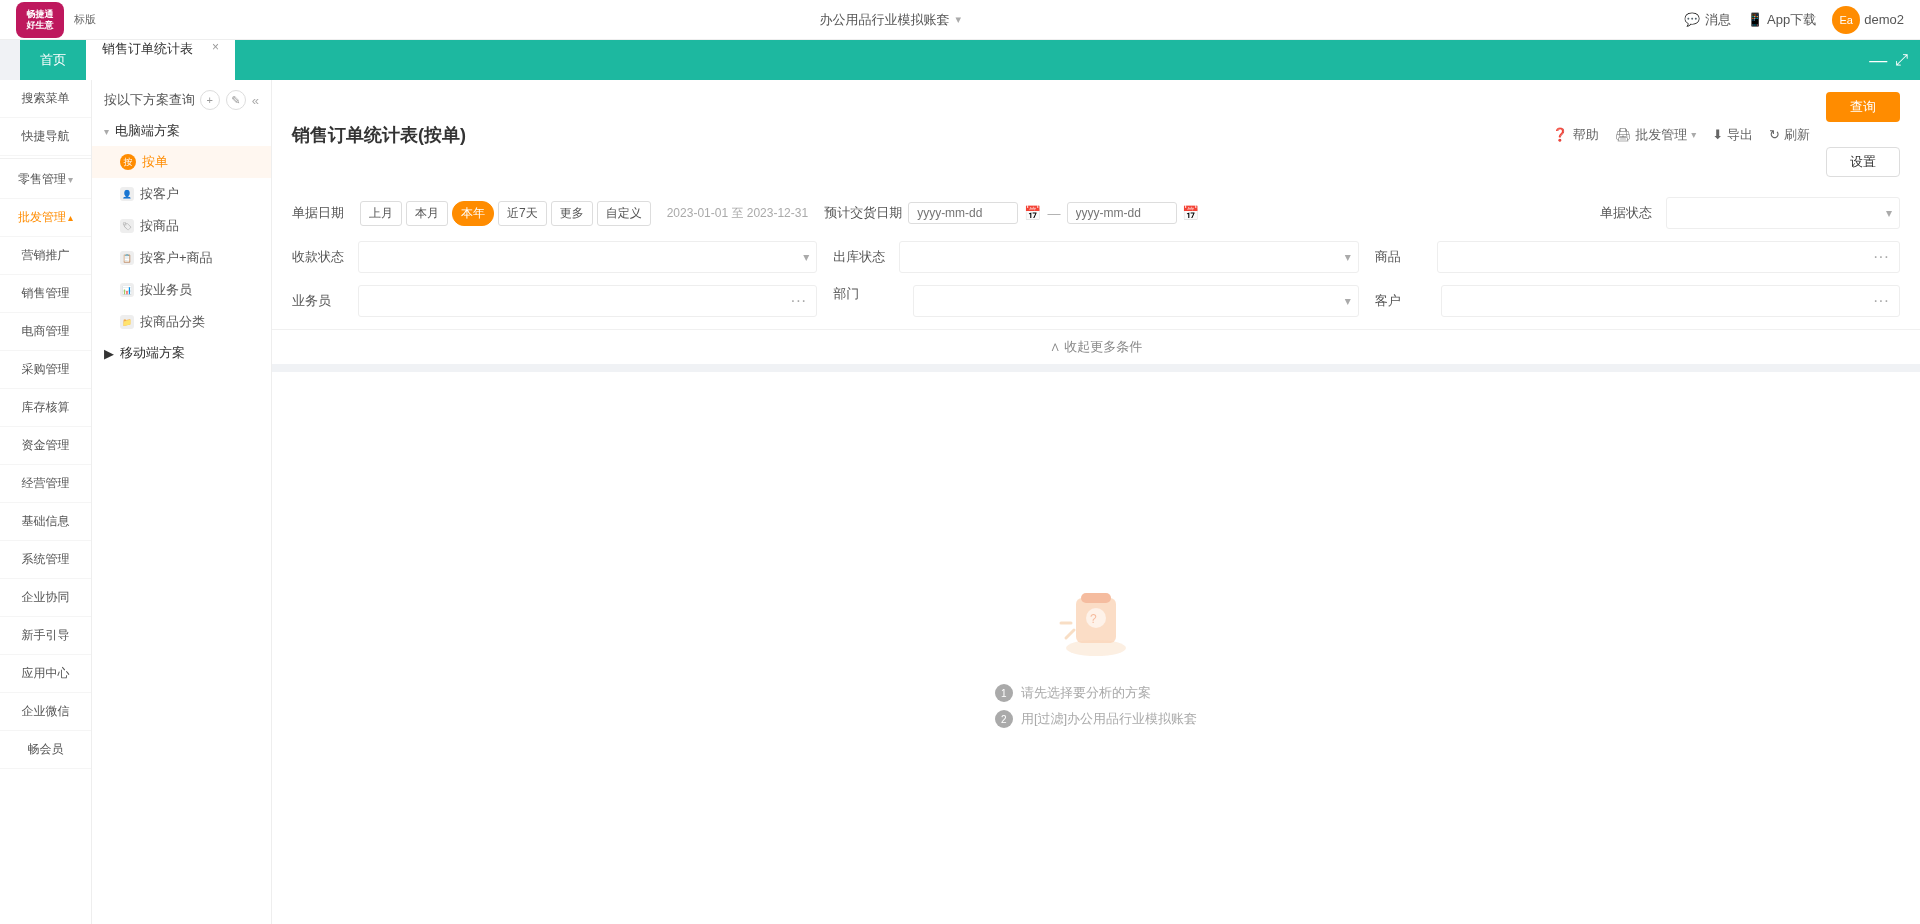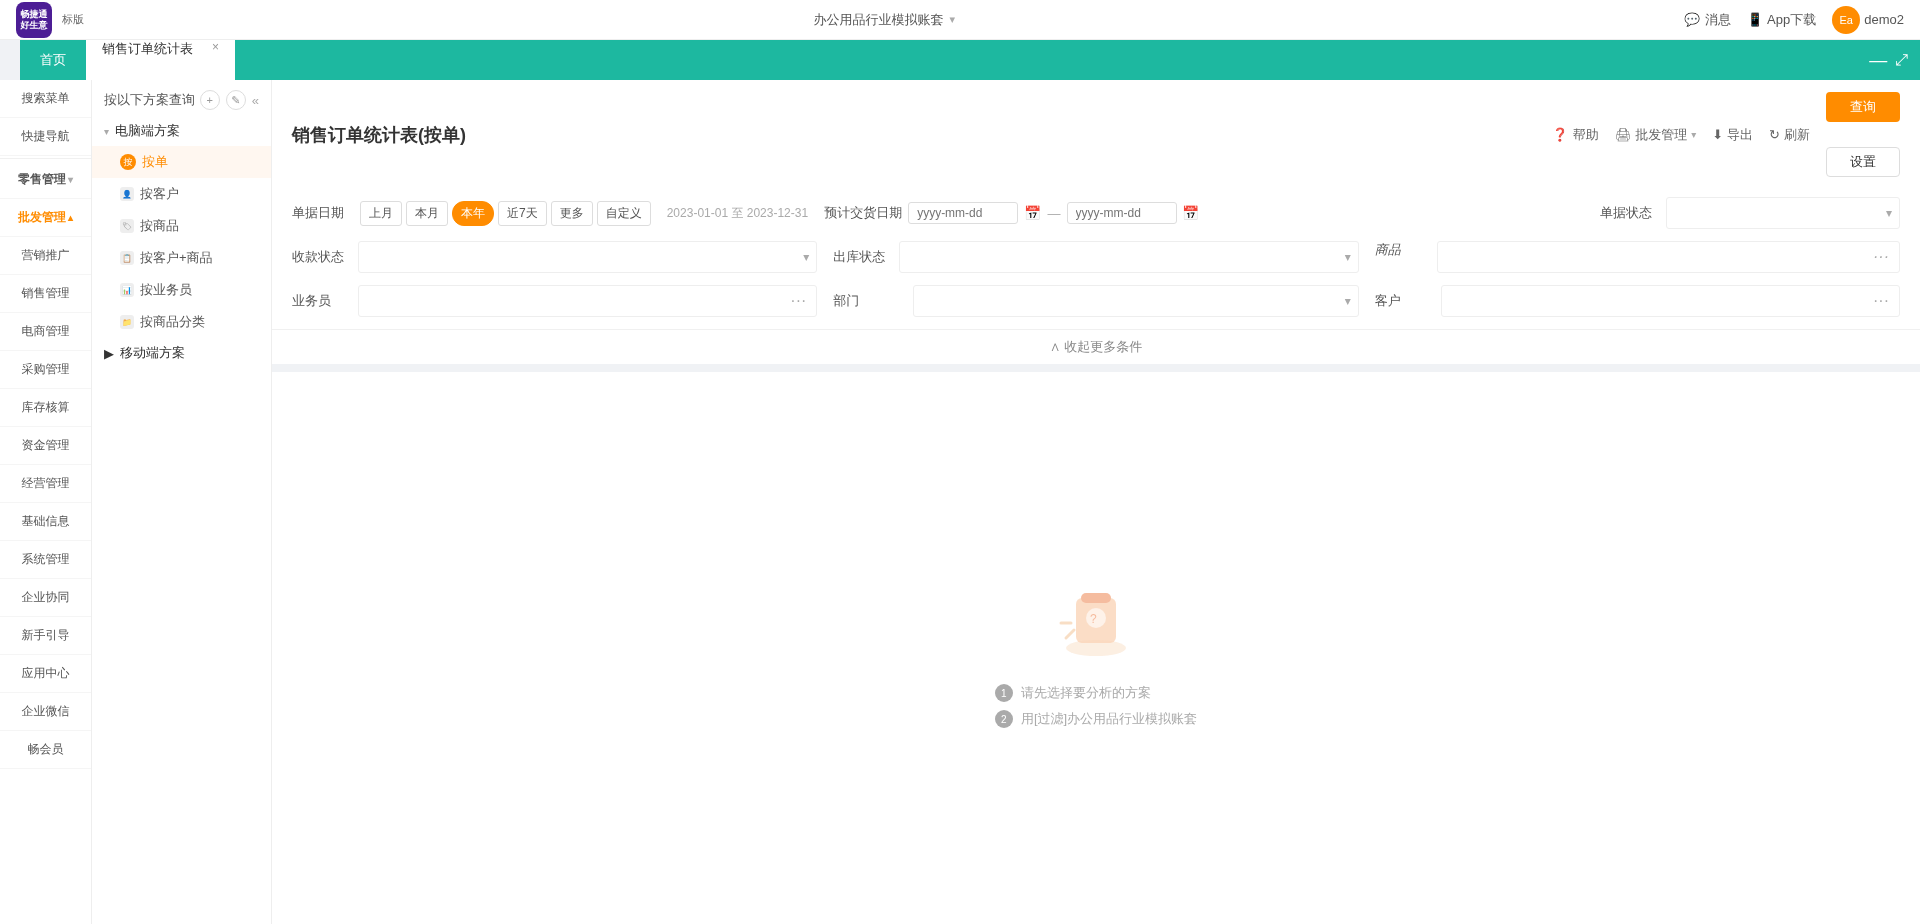--- a/index.html
+++ b/index.html
@@ -1,42 +1,42 @@
 <!DOCTYPE html>
 <html><head>
   <meta charset="utf-8">
   <style>
     * { box-sizing: border-box; margin: 0; padding: 0; }
     body { font-family: "Microsoft YaHei", "PingFang SC", sans-serif; font-size: 13px; background: #f0f2f5; color: #333; display: flex; flex-direction: column; height: 924px; overflow: hidden; }
 
     
     .top-bar { height: 40px; background: #fff; display: flex; align-items: center; justify-content: space-between; padding: 0 16px; border-bottom: 1px solid #eee; flex-shrink: 0; }
     .top-bar-left { display: flex; align-items: center; gap: 10px; }
-    .logo { width: 36px; height: 36px; background: #4c1d95; border-radius: 8px; display: flex; align-items: center; justify-content: center; color: #fff; font-size: 10px; font-weight: bold; text-align: center; line-height: 1.2; flex-shrink: 0; }
+    .logo { width: 48px; height: 36px; background: #be185d; border-radius: 8px; display: flex; align-items: center; justify-content: center; color: #fff; font-size: 10px; font-weight: bold; text-align: center; line-height: 1.2; flex-shrink: 0; }
     .app-name { font-size: 11px; color: #666; }
     .top-bar-center { display: flex; align-items: center; gap: 6px; font-size: 13px; color: #555; }
     .top-bar-right { display: flex; align-items: center; gap: 16px; font-size: 13px; color: #555; }
     .top-bar-right .icon-btn { display: flex; align-items: center; gap: 4px; cursor: pointer; }
     .avatar { width: 28px; height: 28px; border-radius: 50%; background: #ff8c00; display: flex; align-items: center; justify-content: center; color: #fff; font-size: 11px; }
 
     
     .tab-bar { height: 40px; background: #1db8a0; display: flex; align-items: center; padding: 0 0; flex-shrink: 0; margin-left: 20px; }
     .tab-home { padding: 0 20px; height: 100%; display: flex; align-items: center; color: #fff; font-size: 13px; cursor: pointer; }
     .tab-active { background: #fff; color: #333; padding: 0 16px; height: 100%; display: flex; align-items: flex-start; gap: 19px; font-size: 13px; cursor: pointer; }
     .tab-close { color: #999; font-size: 12px; cursor: pointer; }
     .tab-bar-actions { margin-left: auto; display: flex; align-items: center; gap: 8px; padding-right: 12px; }
     .tab-bar-actions .icon-btn { color: #fff; font-size: 16px; cursor: pointer; }
 
     
     .main-layout { display: flex; flex: 1; overflow: hidden; }
 
     
     .sidebar { width: 92px; background: #fff; border-right: 1px solid #eee; flex-shrink: 0; overflow-y: auto; display: flex; flex-direction: column; }
     .sidebar-item { padding: 10px 8px; text-align: center; cursor: pointer; color: #555; font-size: 12px; border-bottom: 1px solid #f5f5f5; }
-    .sidebar-item.has-arrow { display: flex; align-items: center; justify-content: center; gap: 2px; font-weight: bold; }
+    .sidebar-item.has-arrow { display: flex; align-items: center; justify-content: center; gap: 2px; }
     .sidebar-divider { height: 1px; background: #f0f0f0; margin: 2px 0; }
 
     
     .left-panel { width: 180px; background: #fff; border-right: 1px solid #eee; flex-shrink: 0; padding: 0; overflow-y: auto; }
     .left-panel-header { display: flex; align-items: center; justify-content: space-between; padding: 10px 12px 6px; }
     .left-panel-title { font-size: 13px; color: #555; }
     .left-panel-actions { display: flex; align-items: center; gap: 6px; }
     .icon-circle { width: 20px; height: 20px; border-radius: 50%; border: 1px solid #ddd; display: flex; align-items: center; justify-content: center; color: #999; font-size: 11px; cursor: pointer; }
     .collapse-btn { color: #aaa; font-size: 13px; cursor: pointer; }
     .scheme-group { }
@@ -318,36 +318,36 @@
             </div>
           </div>
           <div style="display:flex;align-items:center;gap:6px;flex:1;">
             <span class="filter-label">出库状态</span>
             <div class="select-wrapper" style="flex:1;">
               <select class="select-field">
                 <option value=""></option>
               </select>
             </div>
           </div>
-          <div style="display:flex;align-items:flex-start;gap:2px;flex:1;font-style:italic;">
+          <div style="display:flex;align-items:center;gap:2px;flex:1;">
             <span class="filter-label">商品</span>
             <div style="flex:1;border:1px solid #eee;border-radius:3px;padding:5px 10px;min-height:32px;display:flex;align-items:center;justify-content:flex-end;">
               <span class="filter-dots">···</span>
             </div>
           </div>
         </div>
 
         <div class="filter-row">
           <div style="display:flex;align-items:center;gap:6px;flex:1;">
             <span class="filter-label">业务员</span>
             <div style="flex:1;border:1px solid #eee;border-radius:3px;padding:5px 10px;min-height:32px;display:flex;align-items:center;justify-content:flex-end;">
               <span class="filter-dots">···</span>
             </div>
           </div>
-          <div style="display:flex;align-items:center;gap:20px;flex:1;">
+          <div style="display:flex;align-items:flex-start;gap:20px;flex:1;">
             <span class="filter-label">部门</span>
             <div class="select-wrapper" style="flex:1;">
               <select class="select-field">
                 <option value=""></option>
               </select>
             </div>
           </div>
           <div style="display:flex;align-items:center;gap:6px;flex:1;">
             <span class="filter-label">客户</span>
             <div style="flex:1;border:1px solid #eee;border-radius:3px;padding:5px 10px;min-height:32px;display:flex;align-items:center;justify-content:flex-end;">

